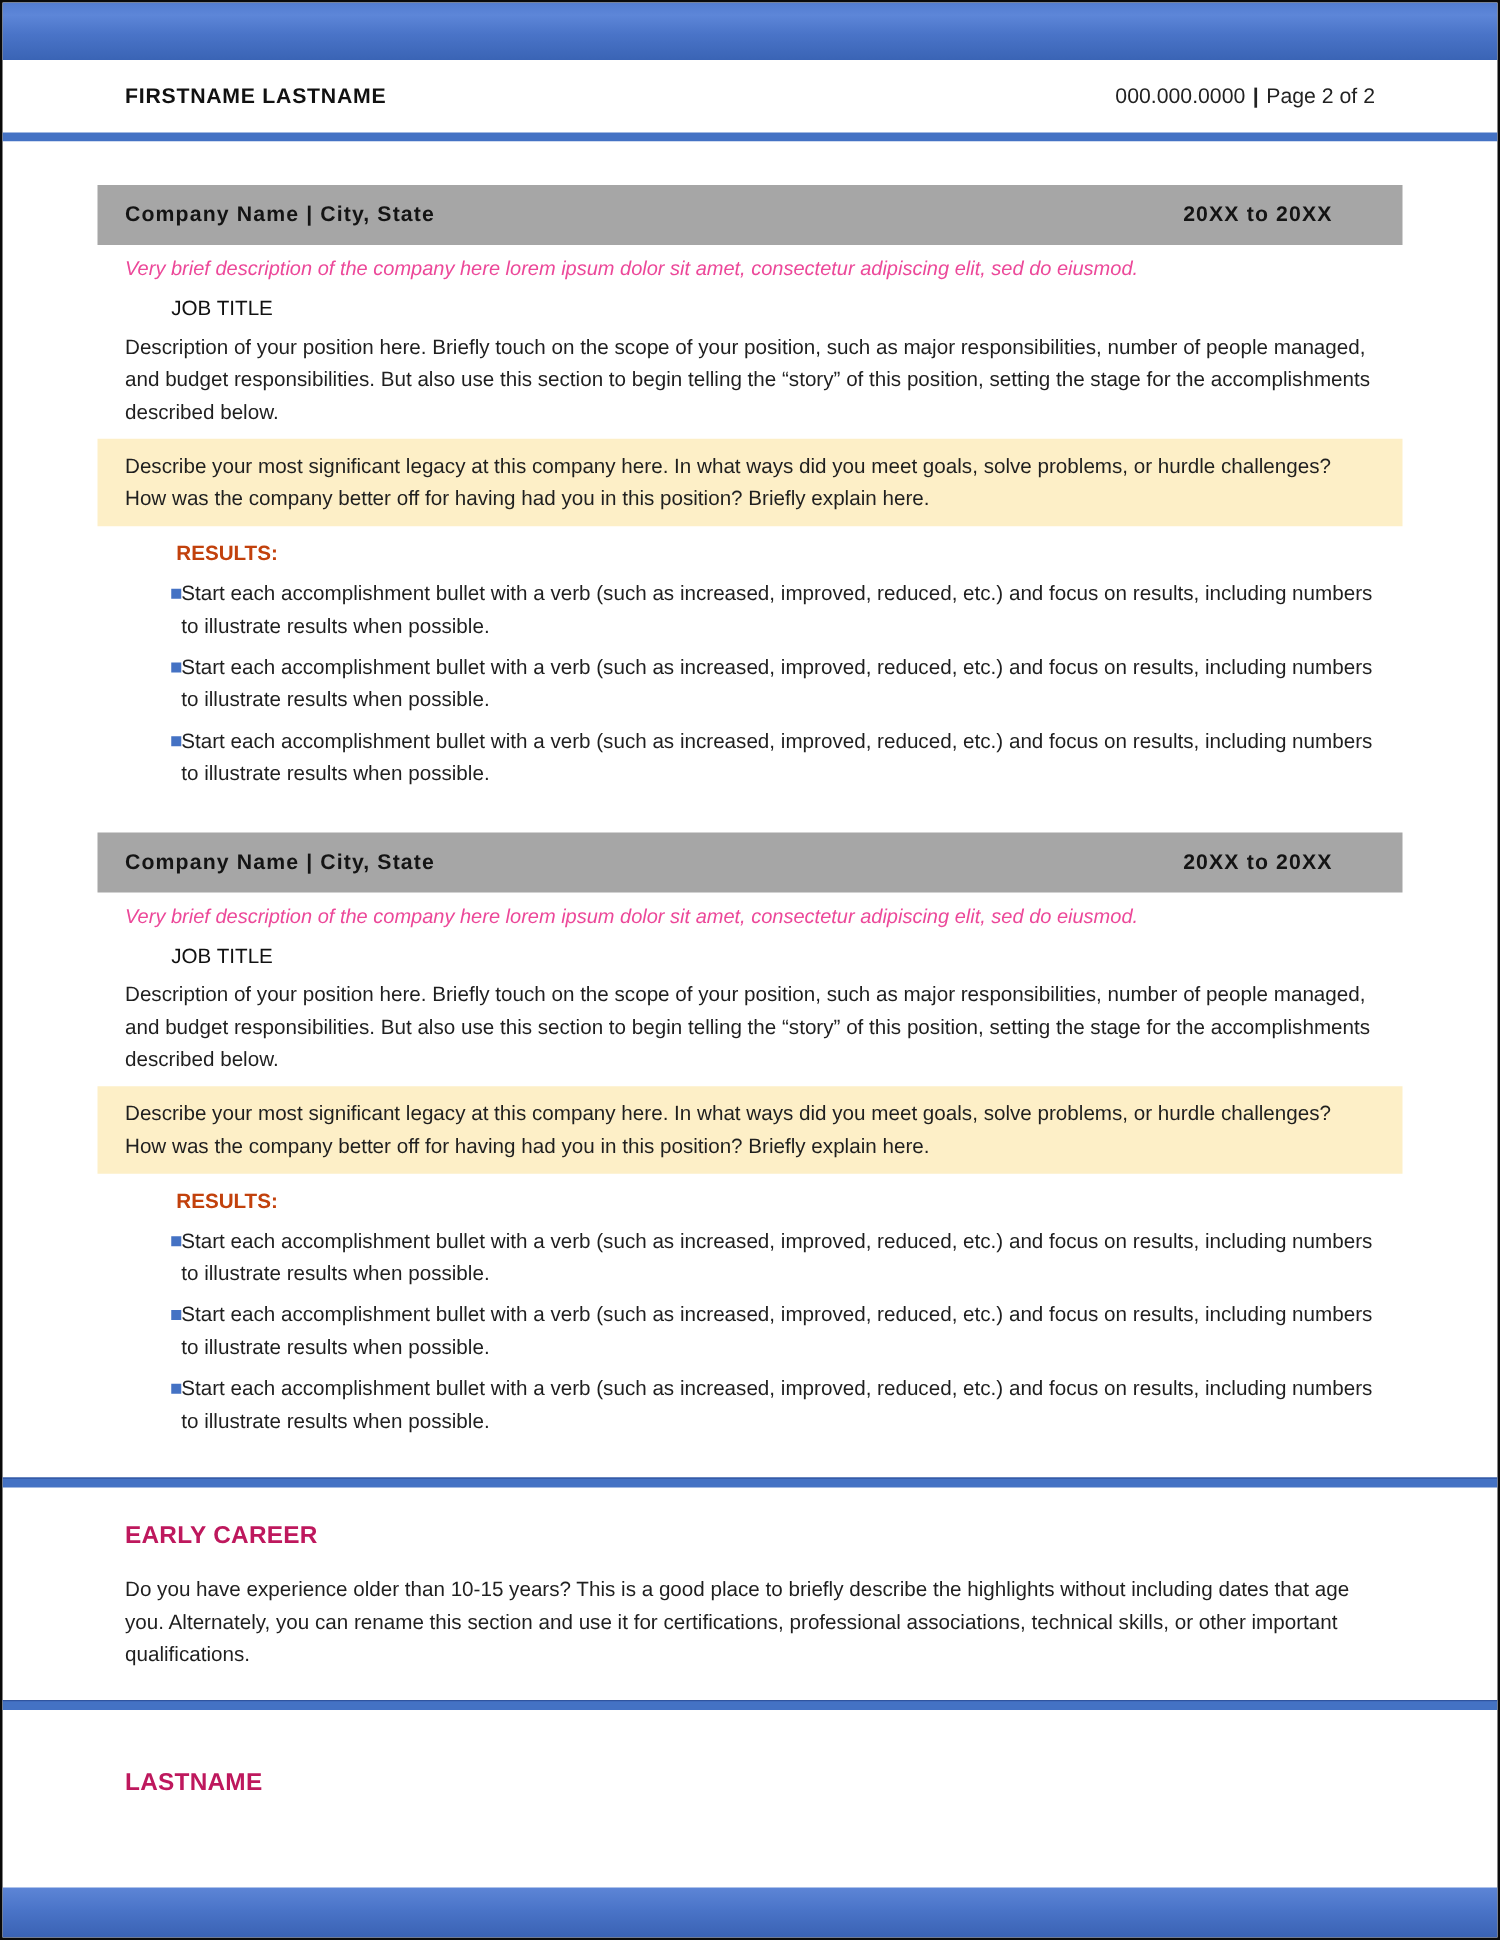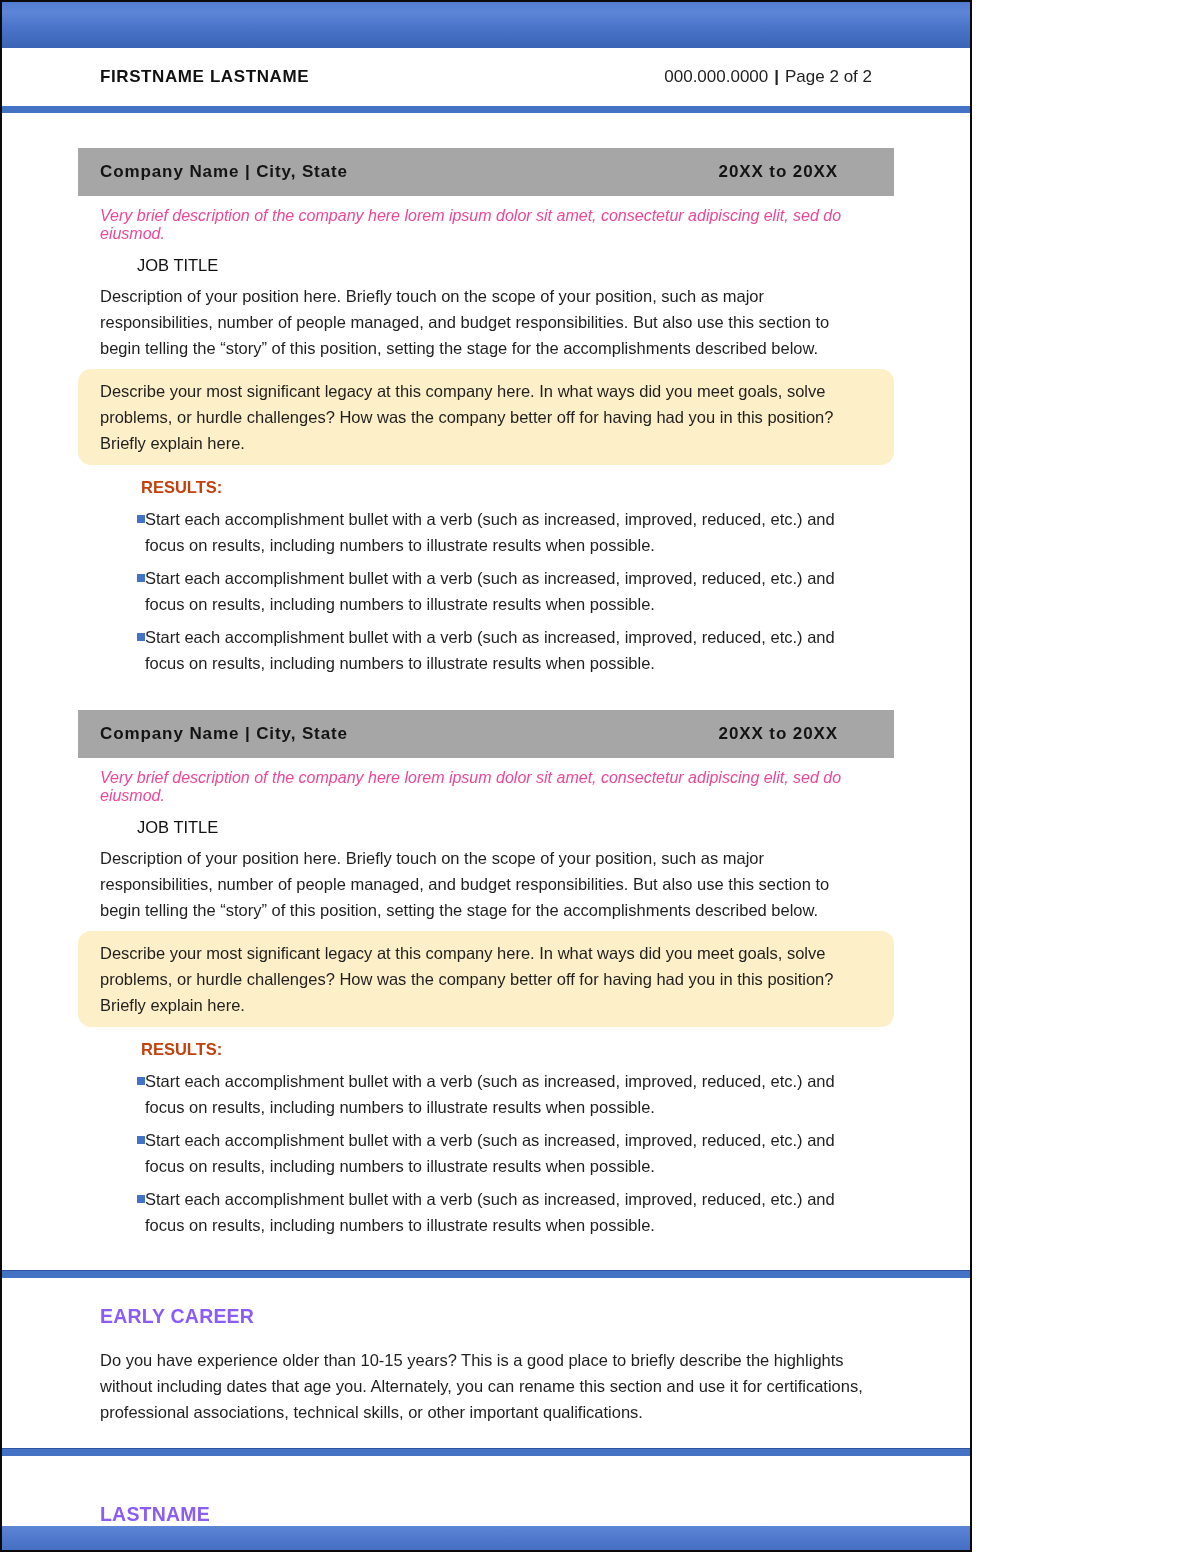--- a/index.html
+++ b/index.html
@@ -1,18 +1,18 @@
 <!DOCTYPE html>
 <html><head>
 <meta charset="utf-8">
 <style>
   * { margin: 0; padding: 0; box-sizing: border-box; }
   html, body { background: #ffffff; }
   .page {
-    width: 972px; height: 1552px;
+    width: 1200px; height: 1552px;
     border: 2px solid #0a0a0a;
     background: #ffffff;
     font-family: "Liberation Sans", sans-serif;
     color: #1a1a1a;
     display: flex; flex-direction: column;
     overflow: hidden;
   }
   .topbar {
     height: 46px; flex: none;
     background: linear-gradient(180deg, #527cd0 0%, #5d86d8 22%, #4a74c8 55%, #3a64b5 100%);
@@ -45,42 +45,42 @@
   }
   .job-title {
     margin: 13px 0 0 37px; font-size: 16.5px; font-weight: normal; color: #111;
   }
   .pos-desc {
     margin-top: 8px; font-size: 16.5px; line-height: 26px; color: #1f1f1f;
   }
   .legacy {
     margin: 8px -22px 0; padding: 9px 22px;
     background: #fdefc7;
-    font-size: 16.5px; line-height: 26px; color: #1f1f1f; border-radius: 13px;
+    font-size: 16.5px; line-height: 26px; color: #1f1f1f;
   }
   .results-label {
     margin: 13px 0 0 41px; font-size: 16.5px; font-weight: bold; color: #c2410c;
   }
   .bullets { margin-top: 9px; list-style: none; }
   .bullet { display: flex; margin-bottom: 7px; font-size: 16.5px; line-height: 26px; }
   .sq {
     flex: none; width: 8px; height: 8px;
     background: #4472c4; margin: 9px 0 0 37px;
   }
   .bullet-text { color: #1f1f1f; }
   .job-section-2 { margin-top: 27px; }
   .divider {
     height: 8px; flex: none;
     margin: 25px -98px 0;
     background: #4472c4;
     border-top: 1px solid #30549e;
   }
   .divider-2 { margin-top: 23px; }
   .section-heading {
-    margin-top: 27px; font-size: 19.5px; font-weight: bold; letter-spacing: 0.2px; color: #8b5cf6;
+    margin-top: 27px; font-size: 19.5px; font-weight: bold; letter-spacing: 0.2px; color: #be185d;
   }
   .section-body {
     margin-top: 19px; font-size: 16.5px; line-height: 26px; color: #1f1f1f;
   }
   .edu-heading { margin-top: 47px; }
   .edu-line { margin-top: 21px; font-size: 16.5px; color: #1f1f1f; }
   .edu-degree { font-weight: bold; color: #111; }
   .bottombar {
     margin-top: auto; height: 40px; flex: none;
     background: linear-gradient(180deg, #5d85d6 0%, #4a74c8 45%, #3a62b3 100%);

